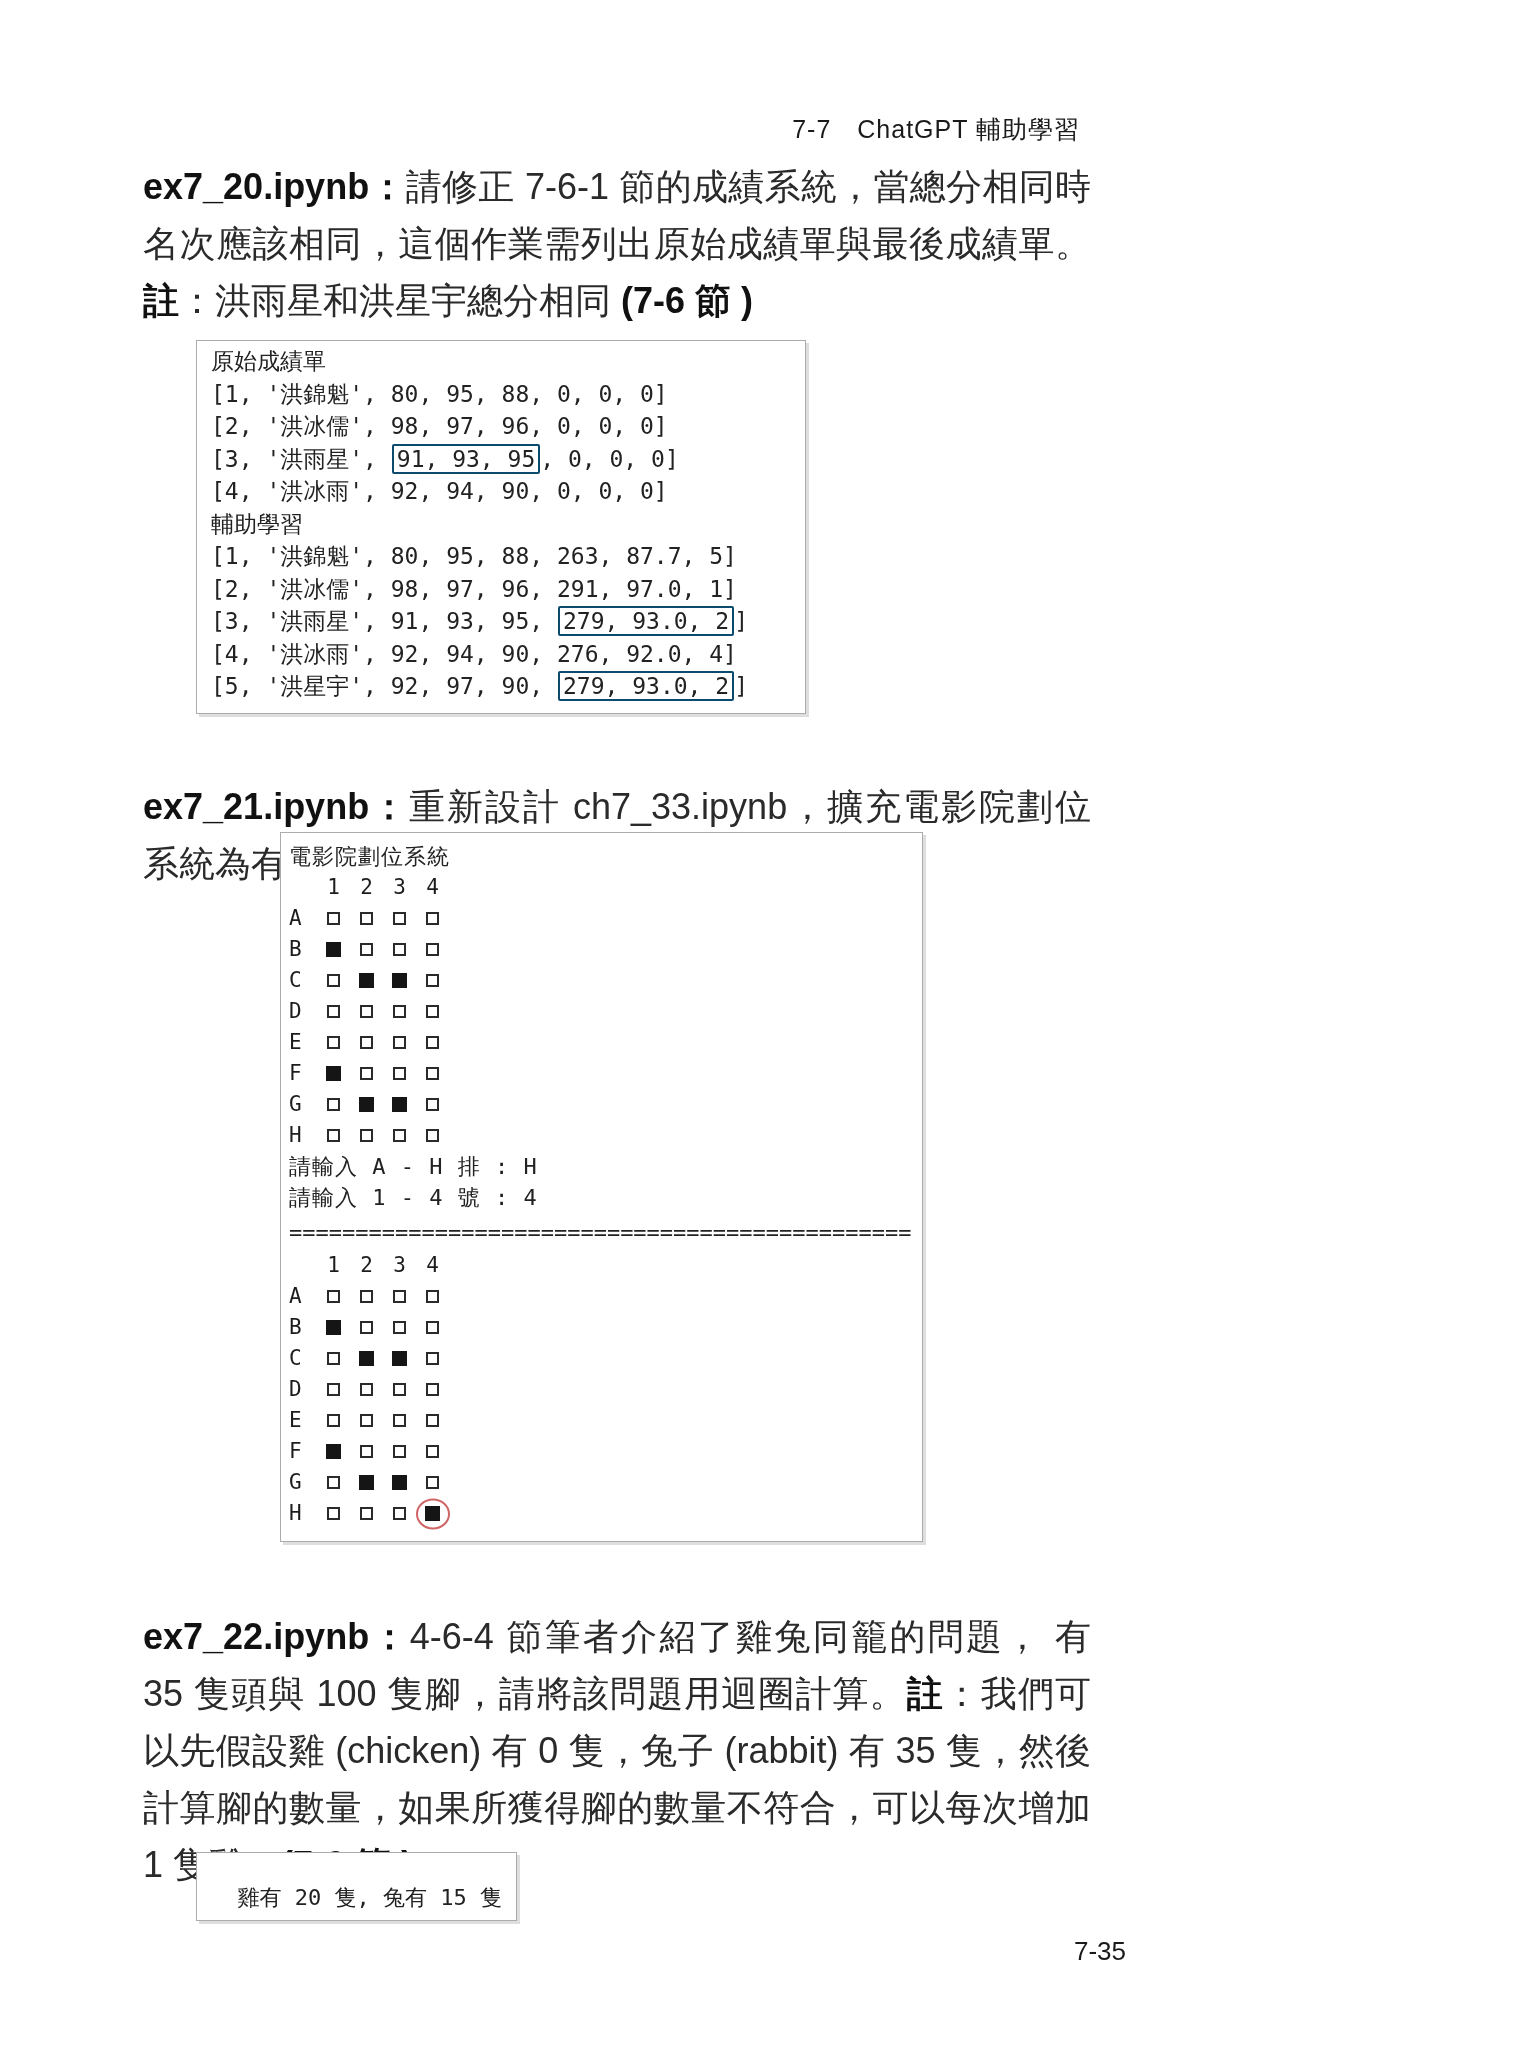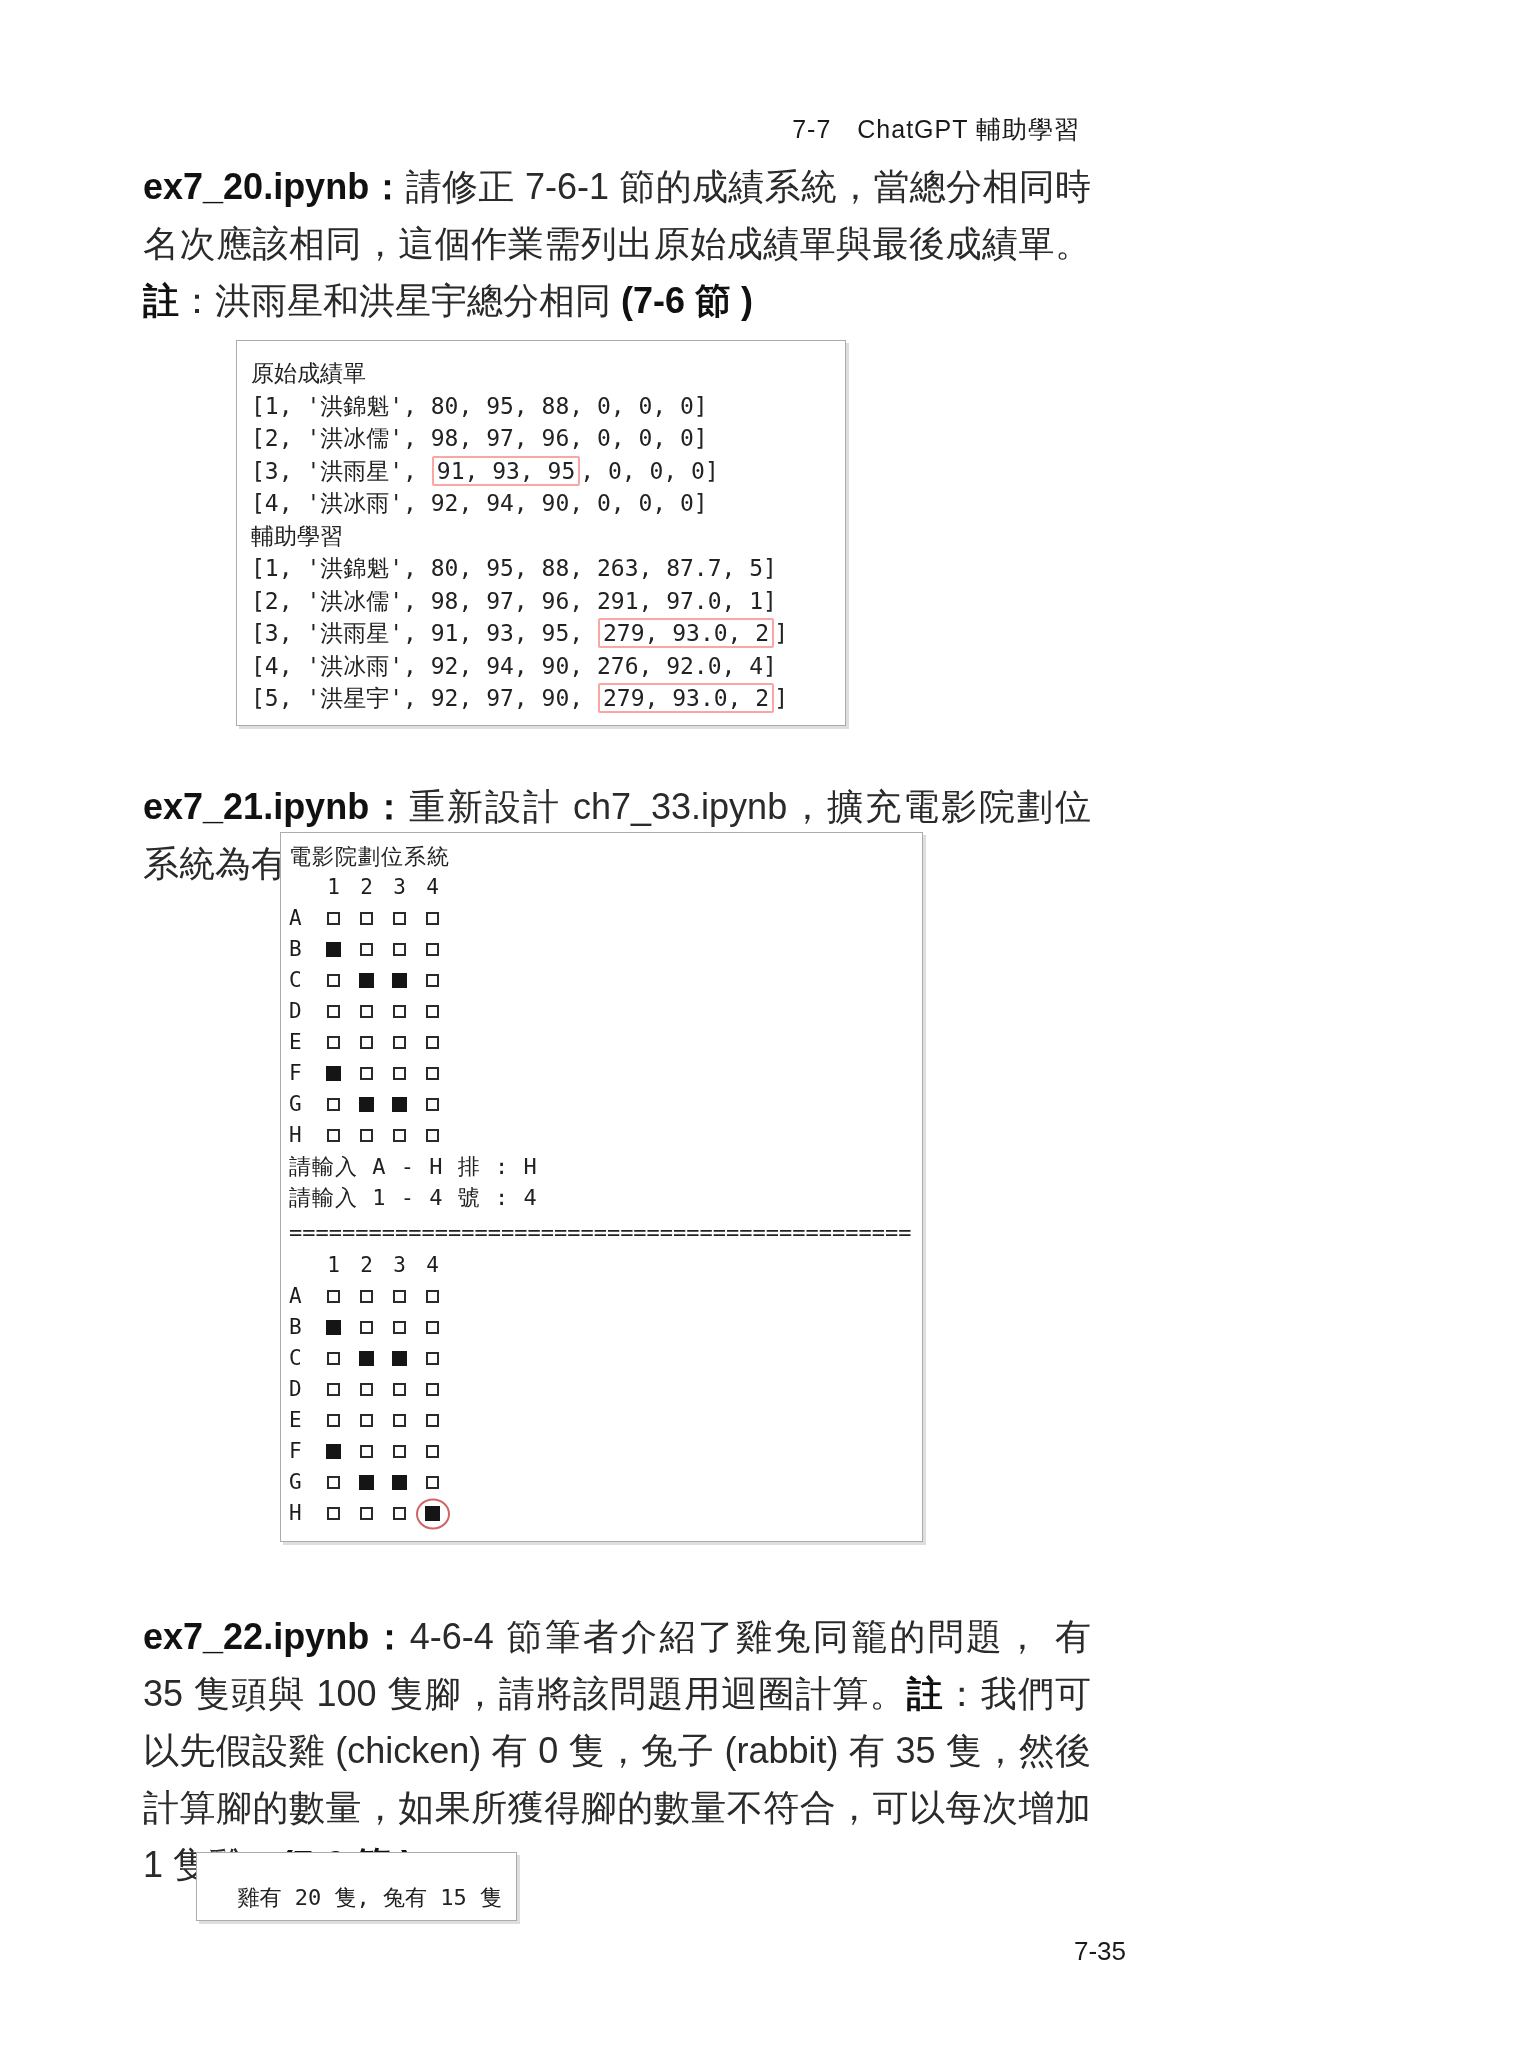--- a/index.html
+++ b/index.html
@@ -18,25 +18,25 @@
   }
   .para b{color:#111;}
   #para-ex20{top:158px;}
   #para-ex21{top:778px;}
   #para-ex22{top:1608px;}
   .codebox{
     position:absolute;background:#fff;border:1px solid #ababab;
     box-shadow:3px 3px 0 #dedede;
     font-family:"DejaVu Sans Mono",monospace;color:#222;
   }
-  #box1{left:196px;top:340px;width:594px;padding:16px 0 10px 14px;
-        font-size:23px;line-height:32.5px;margin-left:40px;}
+  #box1{left:196px;top:340px;width:594px;padding:4px 0 10px 14px;
+        font-size:23px;line-height:32.5px;}
   .code-line{white-space:pre;}
   .hl-box{
-    display:inline-block;border:2px solid #fca5a5;border-radius:2px;
+    display:inline-block;border:2px solid #0c4a6e;border-radius:2px;
     padding:0 3px;margin:0 0 0 1px;line-height:26px;
   }
   #box2{left:280px;top:832px;width:633px;padding:8px 0 12px 8px;
         font-size:22px;line-height:31px;}
   .mono-line{white-space:pre;letter-spacing:1px;}
   .sep{letter-spacing:0;overflow:hidden;margin:4px 0 2px 0;}
   .seat-row{display:flex;align-items:center;height:31px;}
   .row-label{width:28px;font-size:21px;color:#1c1c1c;}
   .seat-cell{width:33px;height:31px;display:flex;align-items:center;
              justify-content:center;position:relative;font-size:21px;color:#1c1c1c;}

